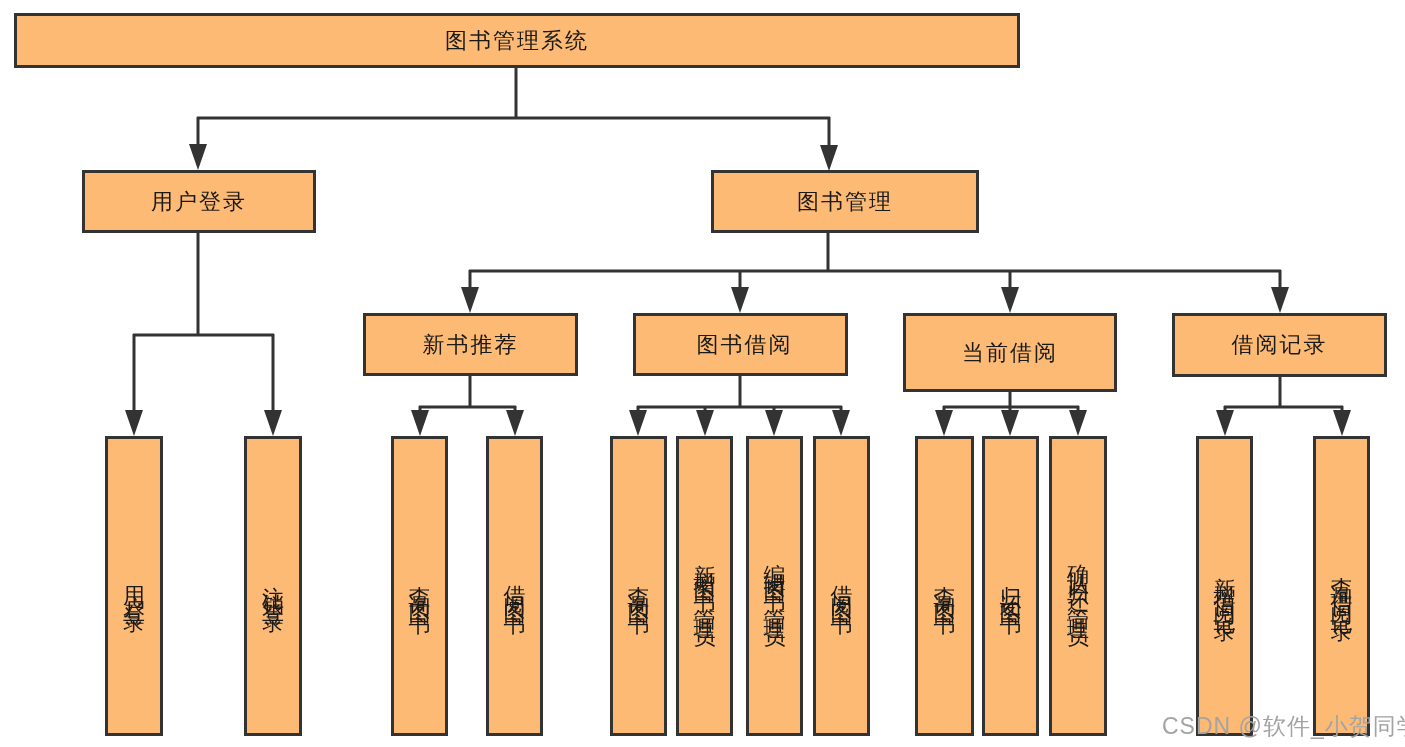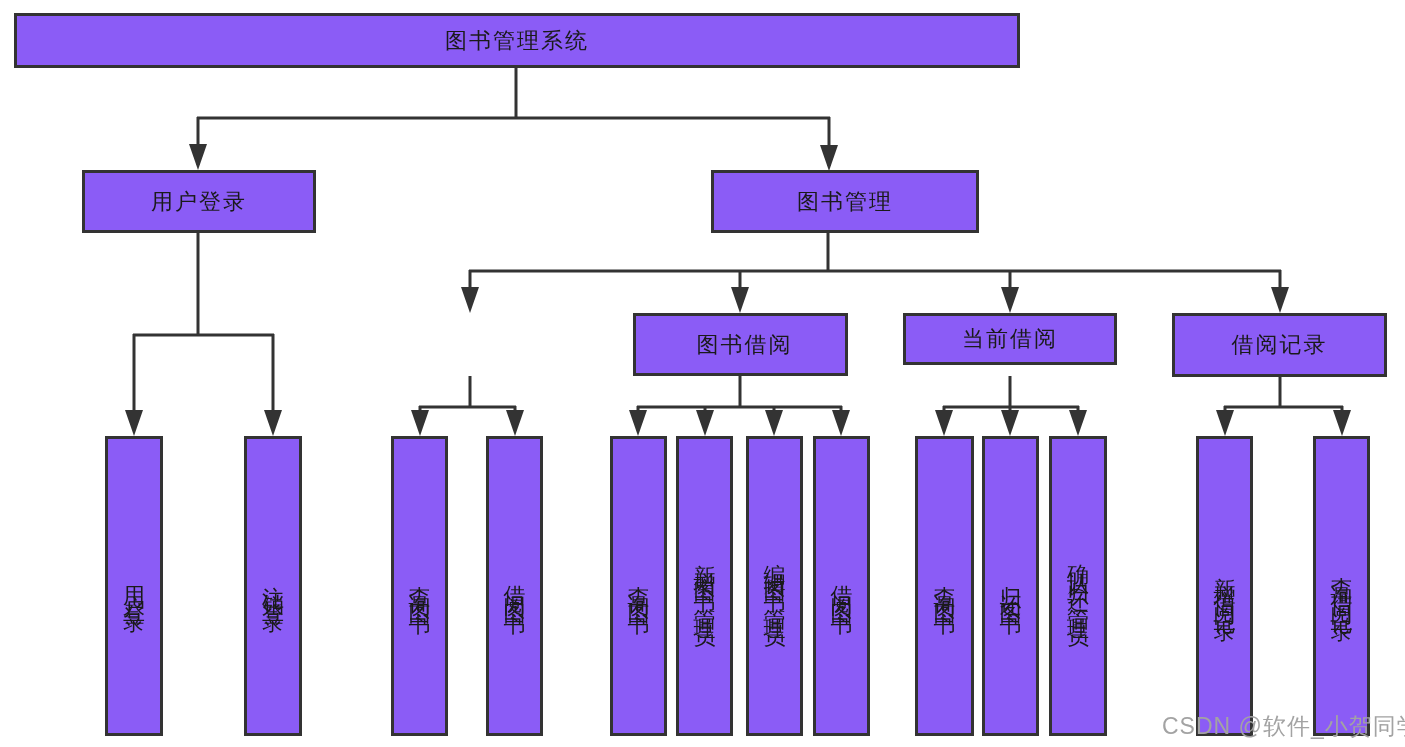--- a/index.html
+++ b/index.html
@@ -17,21 +17,21 @@
     overflow: hidden;
   }
   .stage { position: absolute; left: 0; top: 0; width: 1405px; height: 747px; }
   svg.connectors { position: absolute; left: 0; top: 0; }
   svg.connectors line { stroke: var(--line); stroke-width: 3; }
   svg.connectors polygon { fill: var(--line); stroke: none; }
   .box {
     position: absolute;
     box-sizing: border-box;
     border: 3px solid var(--line);
-    background: #8b5cf6;
+    background: #fdba74;
     display: flex;
     align-items: center;
     justify-content: center;
     color: var(--text);
     font-size: 22px;
     letter-spacing: 2px;
     white-space: nowrap;
   }
   .vbox {
     writing-mode: vertical-rl;
@@ -116,22 +116,23 @@
     <line x1="1342" y1="406" x2="1342" y2="430"></line>
     <polygon points="1216,410 1234,410 1225,436"></polygon>
     <polygon points="1333,410 1351,410 1342,436"></polygon>
   </svg>
 
   <div class="box" style="left:14px; top:13px; width:1006px; height:55px;">图书管理系统</div>
 
   <div class="box" style="left:82px; top:170px; width:234px; height:63px;">用户登录</div>
   <div class="box" style="left:711px; top:170px; width:268px; height:63px;">图书管理</div>
 
+  <div class="box" style="left:363px; top:313px; width:215px; height:63px;">新书推荐</div>
   <div class="box" style="left:633px; top:313px; width:215px; height:63px;padding-left:8px;">图书借阅</div>
-  <div class="box" style="left:903px; top:313px; width:214px; height:52px;">当前借阅</div>
+  <div class="box" style="left:903px; top:313px; width:214px; height:79px;">当前借阅</div>
   <div class="box" style="left:1172px; top:313px; width:215px; height:64px;">借阅记录</div>
 
   <div class="box vbox" style="left:105px; top:436px; width:58px; height:300px;">用户登录</div>
   <div class="box vbox" style="left:244px; top:436px; width:58px; height:300px;">注销登录</div>
 
   <div class="box vbox" style="left:391px; top:436px; width:57px; height:300px;">查询图书</div>
   <div class="box vbox" style="left:486px; top:436px; width:57px; height:300px;">借阅图书</div>
 
   <div class="box vbox" style="left:610px; top:436px; width:57px; height:300px;">查询图书</div>
   <div class="box vbox" style="left:676px; top:436px; width:57px; height:300px;">新增图书（管理员）</div>

